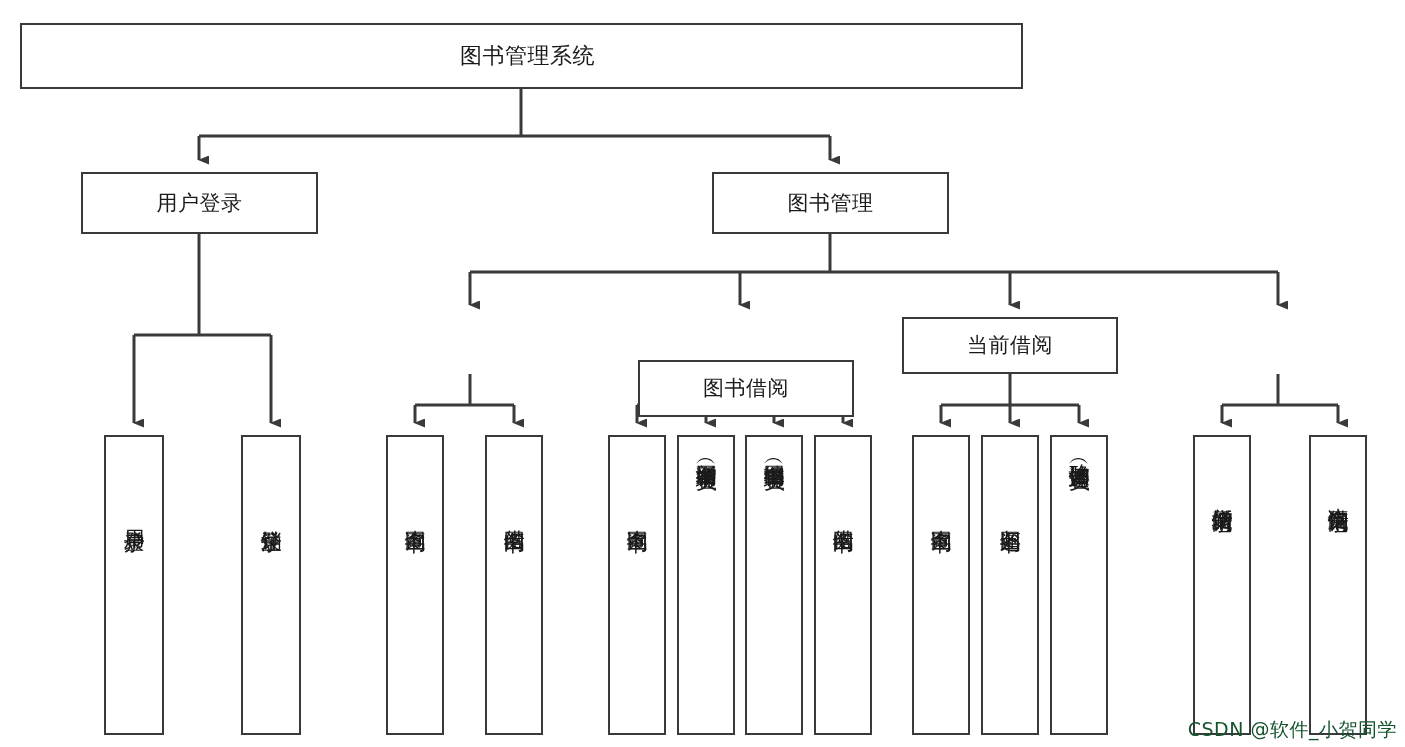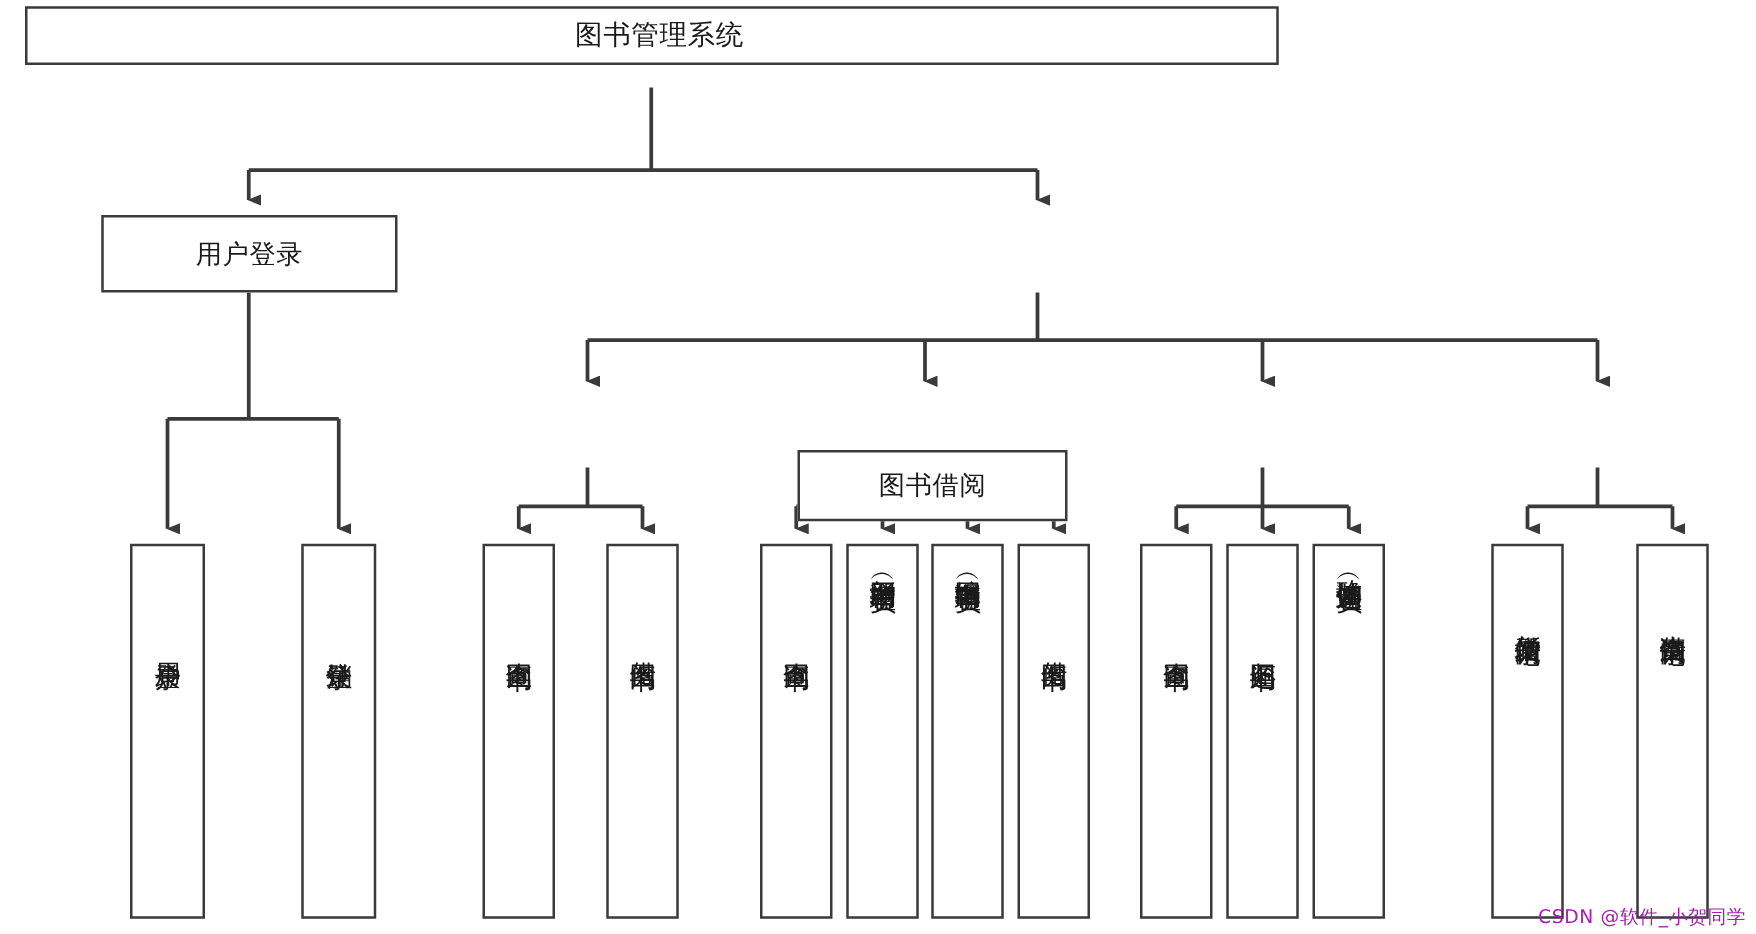--- a/index.html
+++ b/index.html
@@ -65,22 +65,22 @@
   .node.vertical.midsm .label {
     padding-top: 48px;
   }
   .node.vertical.tall .label {
     padding-top: 4px;
   }
   #watermark {
     position: absolute;
     right: 8px;
     bottom: 4px;
-    font-size: 15px;
-    color: #a21caf;
+    font-size: 19px;
+    color: #14532d;
     white-space: nowrap;
     letter-spacing: 0.5px;
   }
 </style>
 </head>
 <body>
 
 <div id="diagram-root">
 
   <svg id="diagram-svg" viewBox="0 0 1405 747">
@@ -126,34 +126,40 @@
       <path d="M 1010,405 L 1010,423" marker-end="url(#arrowhead)"></path>
       <path d="M 1079,405 L 1079,423" marker-end="url(#arrowhead)"></path>
 
       <path d="M 1278,374 L 1278,405"></path>
       <path d="M 1222,405 L 1338,405"></path>
       <path d="M 1222,405 L 1222,423" marker-end="url(#arrowhead)"></path>
       <path d="M 1338,405 L 1338,423" marker-end="url(#arrowhead)"></path>
     </g>
   </svg>
 
-  <div class="node root horizontal" style="left:20px; top:5px; width:1003px; height:47px;padding-left:12px;">
+  <div class="node root horizontal" style="left:20px; top:23px; width:1003px; height:66px;padding-left:12px;">
     <span class="label">图书管理系统</span>
   </div>
 
   <div class="node horizontal" style="left:81px; top:172px; width:237px; height:62px;">
     <span class="label">用户登录</span>
   </div>
 
+  <div class="node horizontal" style="left:712px; top:172px; width:237px; height:62px;">
+    <span class="label">图书管理</span>
+  </div>
 
 
   <div class="node horizontal" style="left:638px; top:317px; width:216px; height:57px;margin-top:43px;">
     <span class="label">图书借阅</span>
   </div>
 
+  <div class="node horizontal" style="left:902px; top:317px; width:216px; height:57px;">
+    <span class="label">当前借阅</span>
+  </div>
 
 
   <div class="node vertical mid" style="left:104px; top:435px; width:60px; height:300px;">
     <span class="label">用户登录</span>
   </div>
 
   <div class="node vertical mid" style="left:241px; top:435px; width:60px; height:300px;">
     <span class="label">注销登录</span>
   </div>
 

